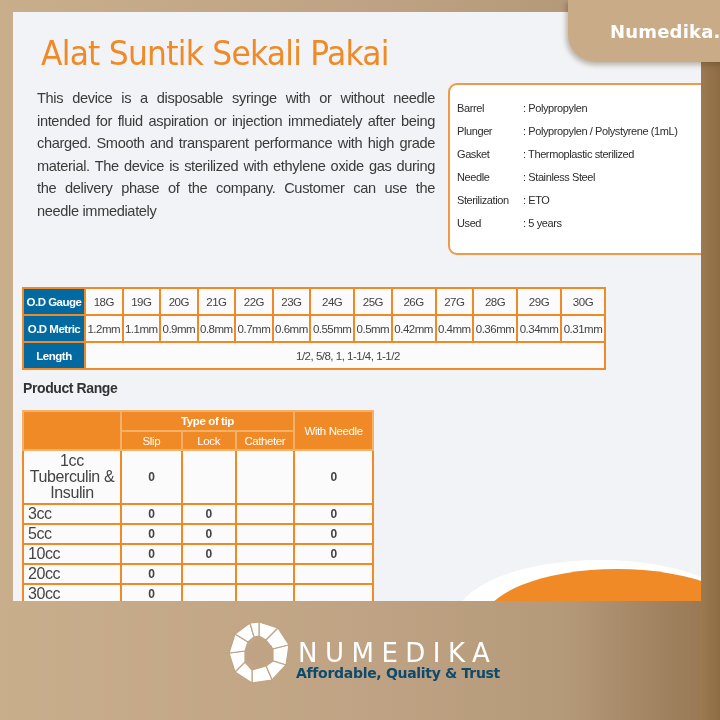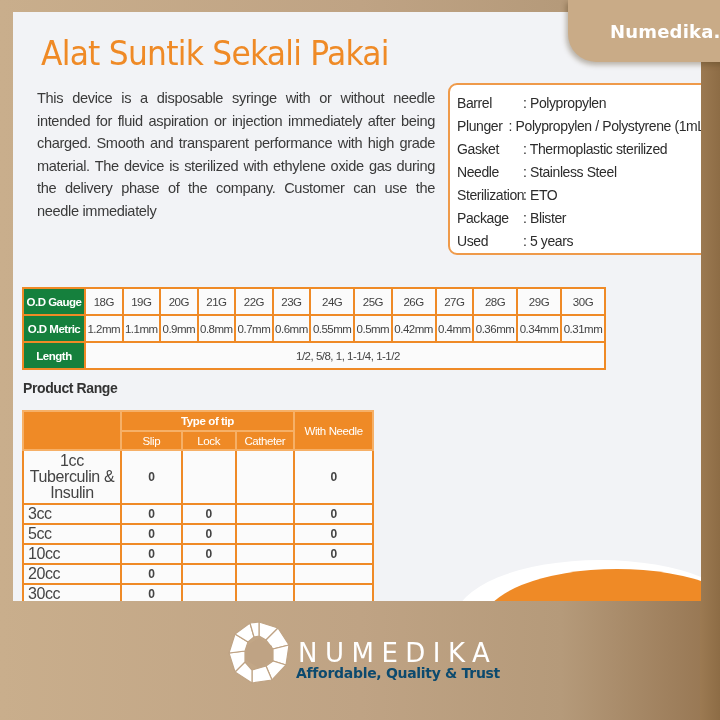--- a/index.html
+++ b/index.html
@@ -41,31 +41,31 @@
     font-family: "Liberation Sans Narrow", "Liberation Sans", sans-serif;
     font-size: 14.6px; line-height: 22.5px; color: #3a3a3a;
     text-align: justify; text-align-last: left;
     letter-spacing: -0.35px;
   }
   .spec-box {
     position: absolute; left: 435px; top: 71px; width: 263px; height: 172px;
     border: 2px solid #ef9a4a; border-radius: 9px; background: #fff;
     padding: 6px 0 0 7px;
   }
-  .spec-row { display: flex; height: 23px; align-items: center; font-size: 14px; color: #2c2c2c; letter-spacing: -0.4px; }
+  .spec-row { display: flex; height: 23px; align-items: flex-end; font-size: 11px; color: #2c2c2c; letter-spacing: -0.4px; }
   .spec-row .lbl { width: 66px; }
   .spec-row .val { white-space: nowrap; }
   .section-h {
     position: absolute; font-weight: bold; font-size: 14px; color: #333; letter-spacing: -0.4px;
   }
   table { border-collapse: collapse; position: absolute; }
   td, th { border: 2px solid #ef8a26; text-align: center; font-weight: normal; }
   .t1 { left: 22px; top: 287px; width: 584px; font-size: 11.5px; color: #444; letter-spacing: -0.5px; }
   .t1 td { height: 27px; background: #fbfbfb; padding: 0; }
-  .t1 td.hd { background: #15803d; color: #fff; width: 62px; font-weight: bold; font-size: 11.5px; }
+  .t1 td.hd { background: #0369a1; color: #fff; width: 62px; font-weight: bold; font-size: 11.5px; }
   .t1 td.len { text-align: left; padding-left: 210px; }
   .t2 { left: 22px; top: 410px; width: 352px; font-size: 11.5px; color: #444; letter-spacing: -0.4px; }
   .t2 th { background: #ef8a26; color: #fff; border-color: #f6b067; font-size: 11.5px; }
   .t2 th.grp { font-weight: bold; height: 20px; }
   .t2 th.sub { height: 19px; }
   .t2 td { background: #fbfbfb; height: 19px; padding: 0; }
   .t2 td.lbl { text-align: left; padding-left: 4px; font-size: 16px; }
   .t2 td.lbl.tall { text-align: center; padding: 2px; height: 38px; line-height: 16px; }
   .t2 td.mark { font-size: 12px; font-weight: bold; color: #444; }
   .arc-white {
@@ -110,24 +110,20 @@
         <span class="lbl">Gasket</span>
         <span class="val">: Thermoplastic sterilized</span>
       </div>
     <div class="spec-row">
         <span class="lbl">Needle</span>
         <span class="val">: Stainless Steel</span>
       </div>
     <div class="spec-row">
         <span class="lbl">Sterilization</span>
         <span class="val">: ETO</span>
-      </div>
-    <div class="spec-row">
-        <span class="lbl">Package</span>
-        <span class="val">: Blister</span>
       </div>
     <div class="spec-row">
         <span class="lbl">Used</span>
         <span class="val">: 5 years</span>
       </div>
   </div>
 
   <table class="t1" style="left:9px; top:275px;">
     <tbody>
         <tr>

